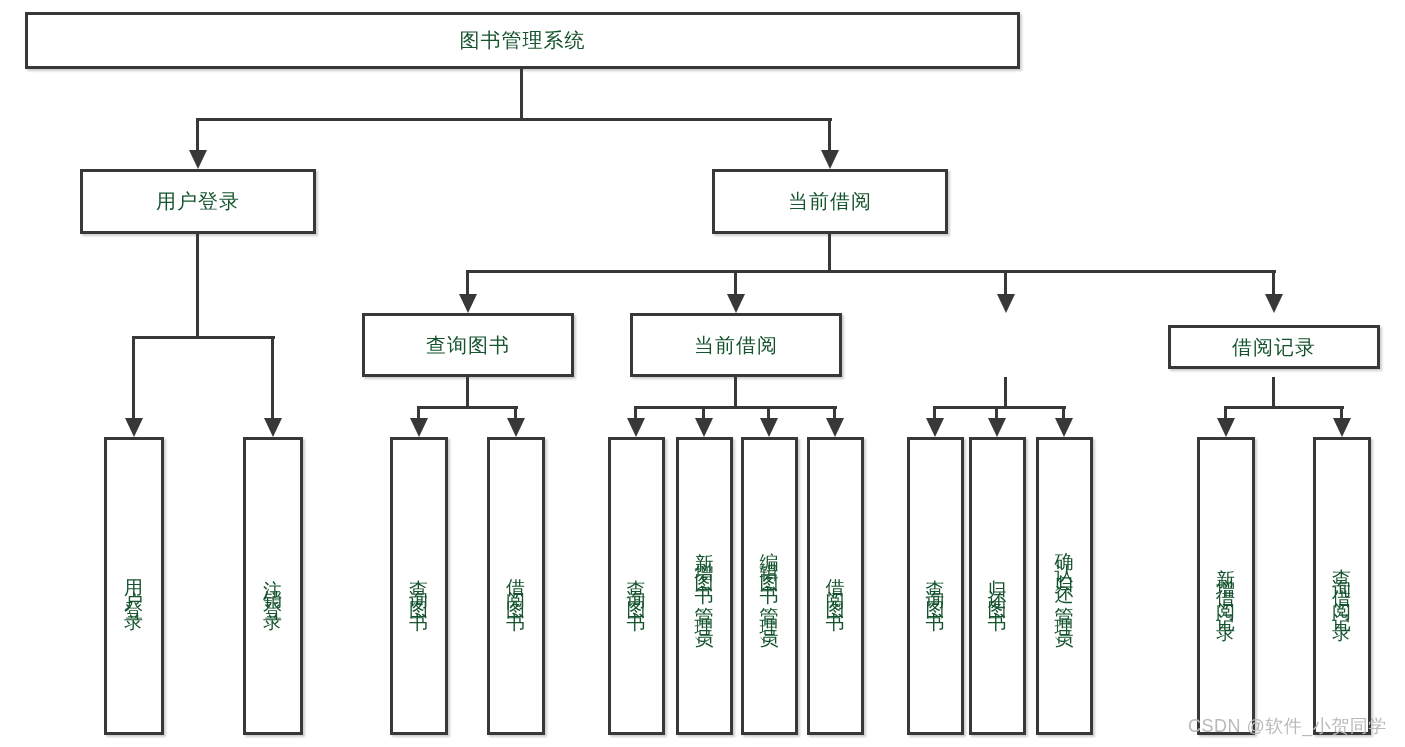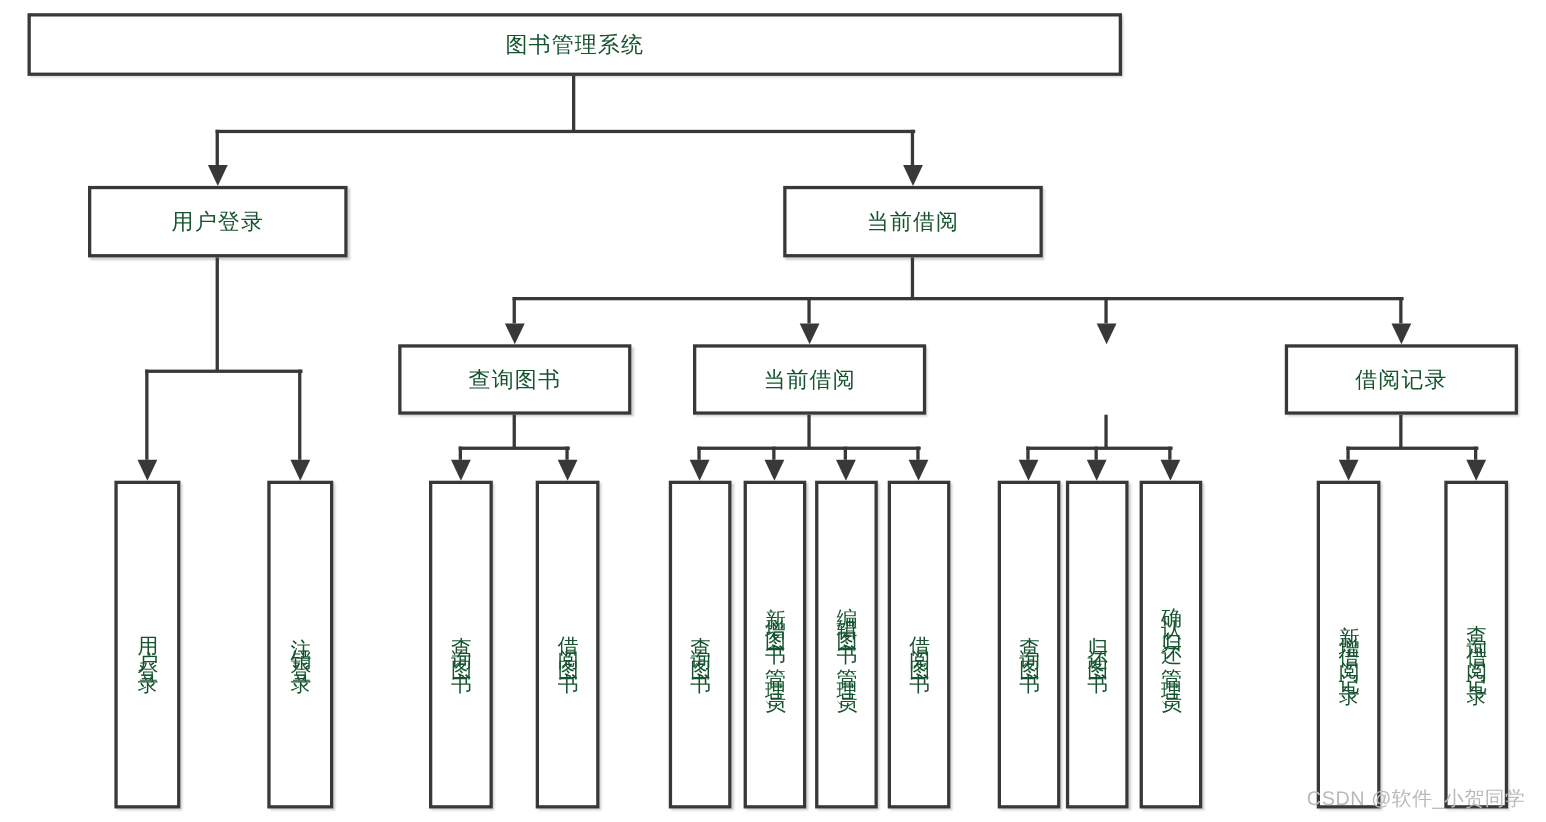--- a/index.html
+++ b/index.html
@@ -89,21 +89,21 @@
   <div class="arr" style="left:997px;top:294px"></div>
   <div class="vl" style="left:1272px;top:270px;height:24px"></div>
   <div class="arr" style="left:1265px;top:294px"></div>
 
   <div class="box" style="left:362px;top:313px;width:212px;height:64px">
     <span class="lbl">查询图书</span>
   </div>
   <div class="box" style="left:630px;top:313px;width:212px;height:64px">
     <span class="lbl">当前借阅</span>
   </div>
-  <div class="box" style="left:1168px;top:313px;width:212px;height:64px">
+  <div class="box" style="left:1168px;top:325px;width:212px;height:44px">
     <span class="lbl">借阅记录</span>
   </div>
 
   <div class="vl" style="left:466px;top:377px;height:31px"></div>
   <div class="hl" style="left:417px;top:406px;width:101px"></div>
   <div class="vl" style="left:417px;top:406px;height:12px"></div>
   <div class="arr" style="left:410px;top:418px"></div>
   <div class="vl" style="left:514px;top:406px;height:12px"></div>
   <div class="arr" style="left:507px;top:418px"></div>
 

